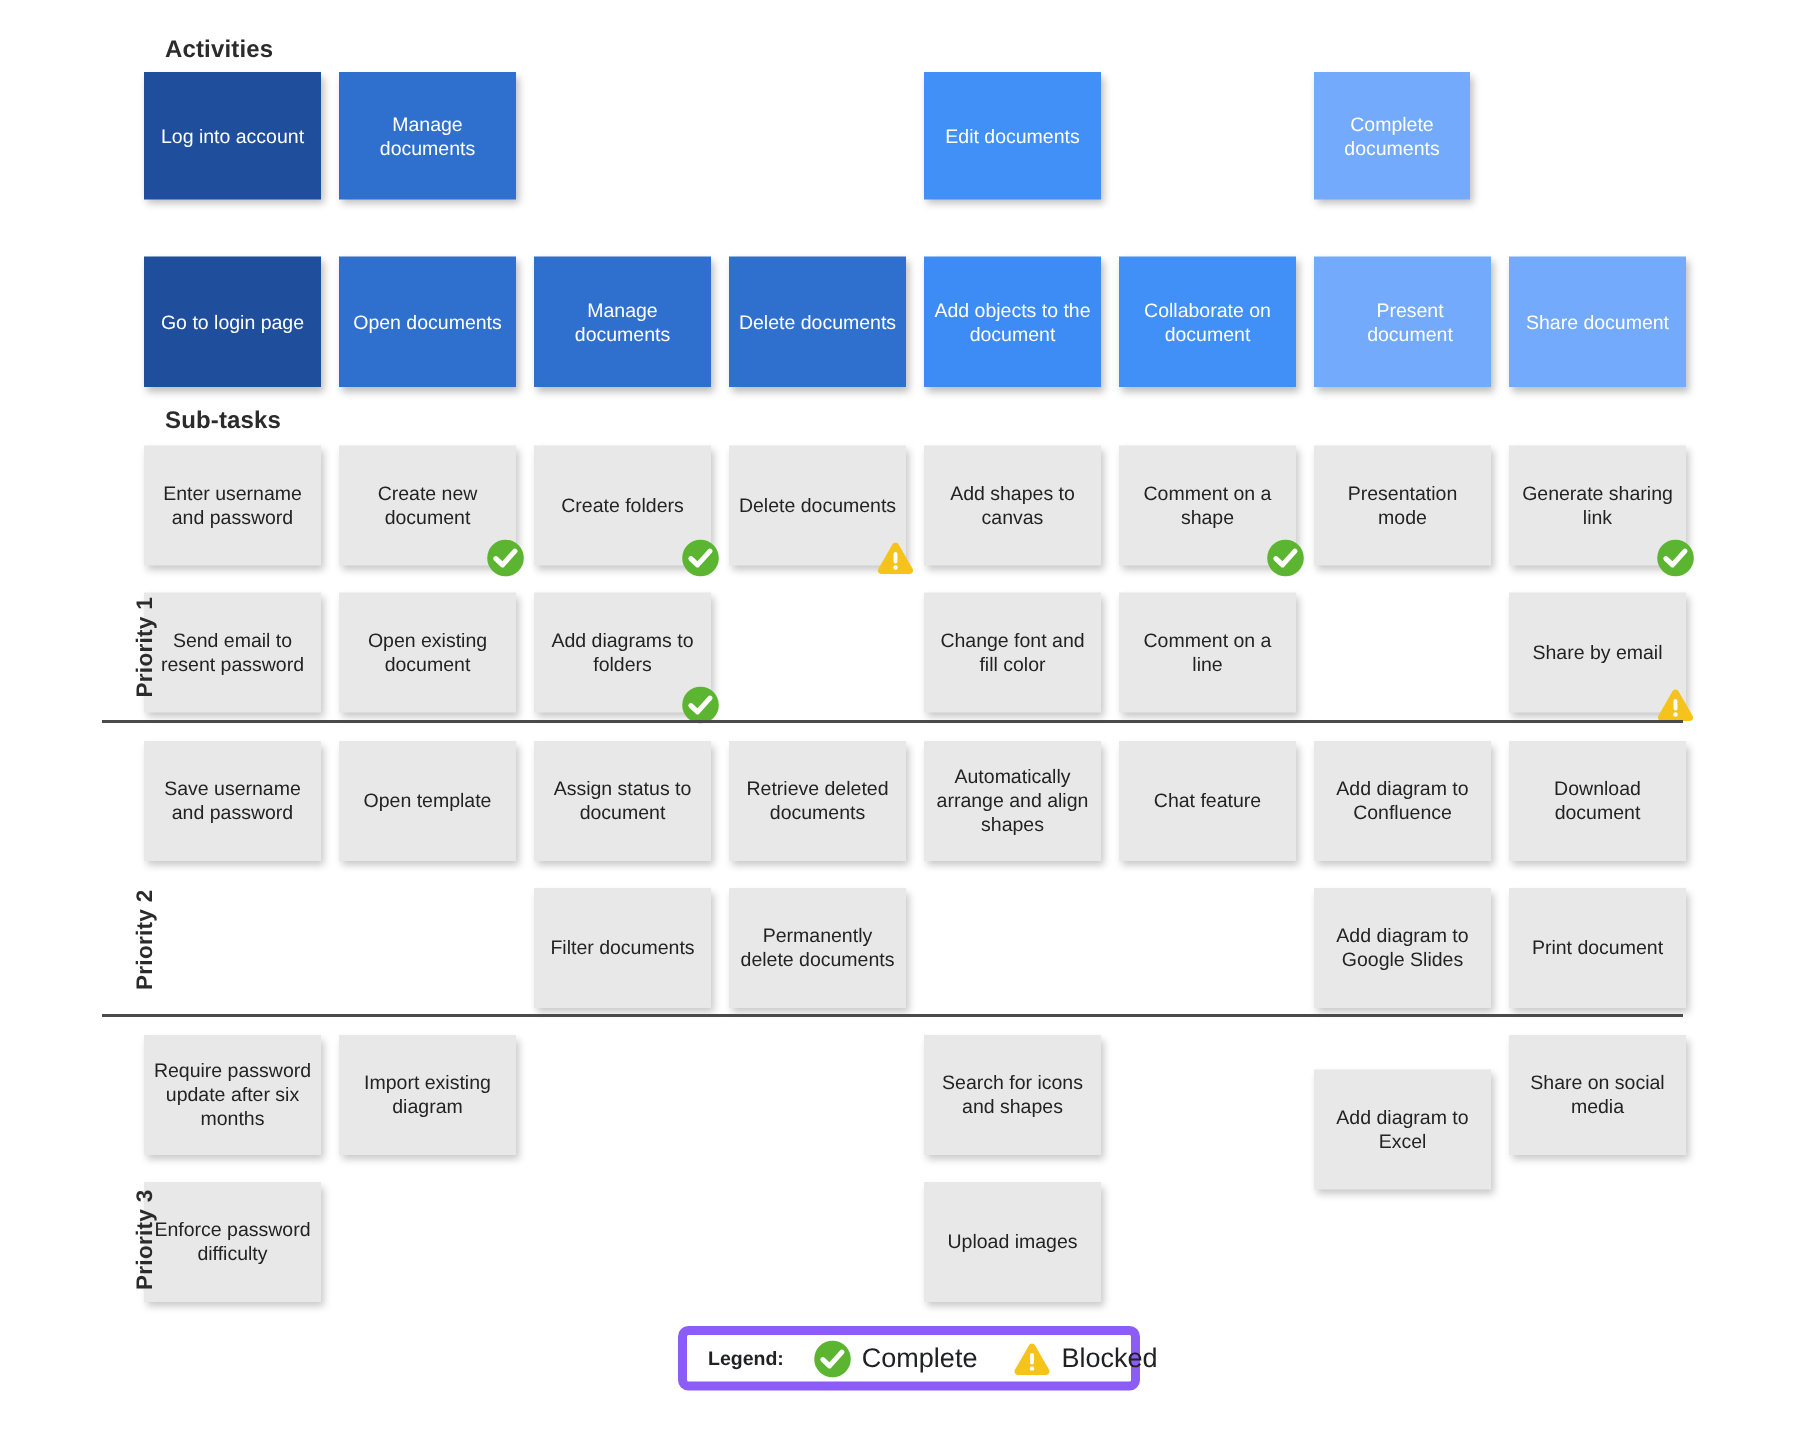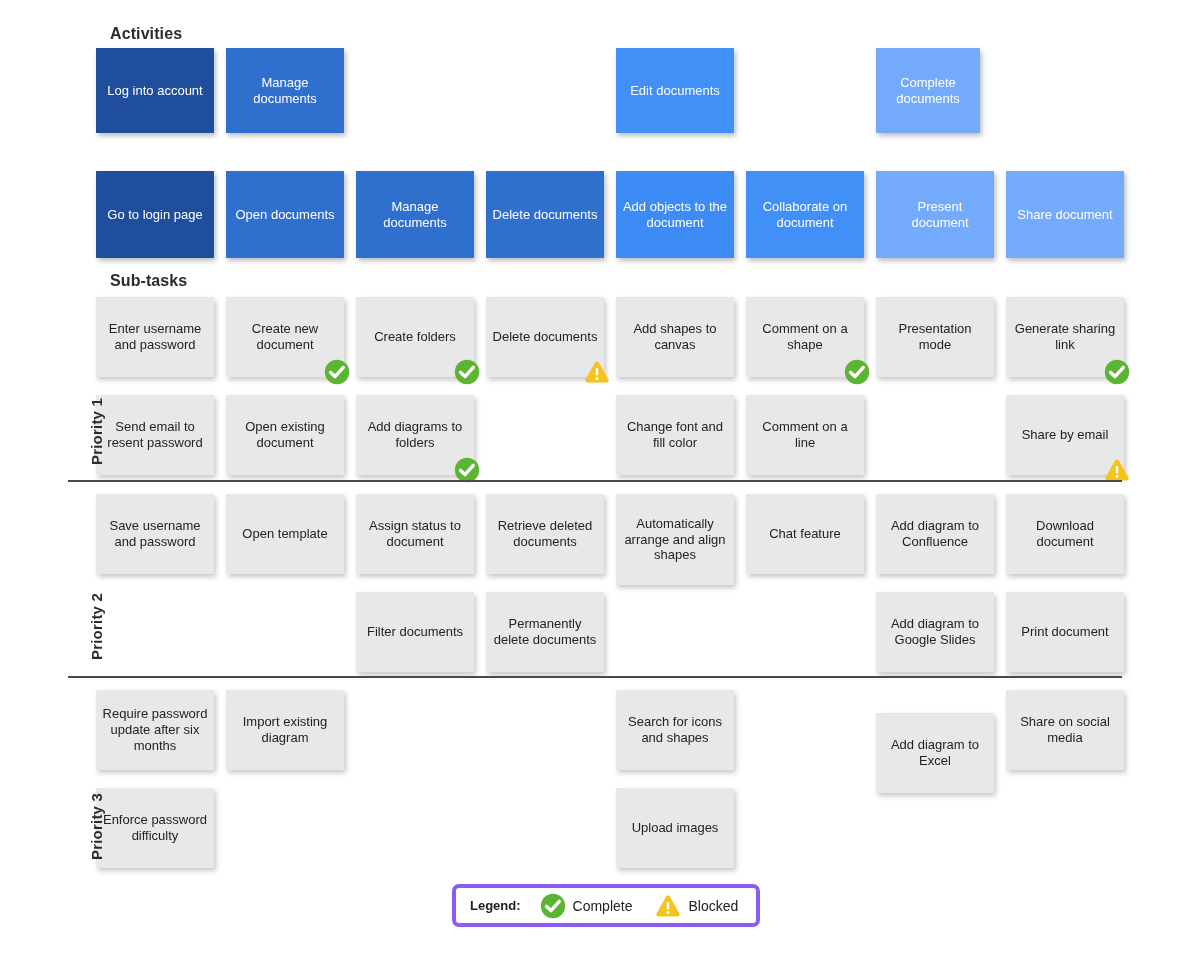--- a/index.html
+++ b/index.html
@@ -95,42 +95,42 @@
   .badge svg { display: block; width: 26px; height: 26px; }
 
   
   #legend {
     position: absolute;
     left: 452px;
     top: 884px;
     width: 308px;
     height: 43px;
     box-sizing: border-box;
-    border: 4px solid #8b5cf6;
+    border: 6px solid #8b5cf6;
     border-radius: 7px;
     background: #ffffff;
     display: flex;
     align-items: center;
     padding: 0 14px;
     gap: 9px;
   }
   #legend .legend-title {
     font-size: 13px;
     font-weight: bold;
     color: #202124;
     margin-right: 10px;
   }
   .legend-entry {
     display: flex;
     align-items: center;
     gap: 7px;
     margin-right: 14px;
   }
   .legend-entry .legend-text {
-    font-size: 14px;
+    font-size: 18px;
     color: #202124;
   }
   .legend-icon { width: 26px; height: 26px; display:block; }
   .legend-icon svg { display:block; width:26px; height:26px; }
 </style>
 </head>
 <body>
 
 <div id="board">
     <div class="section-title" id="title-activities">Activities</div>
@@ -269,21 +269,21 @@
     </div>
     <div class="card level-subtask" style="left: 356px; top: 592px; width: 118px; height: 80px;">
       <span class="card-text">Filter documents</span>
     </div>
     <div class="card level-subtask" style="left: 486px; top: 494px; width: 118px; height: 80px;">
       <span class="card-text">Retrieve deleted documents</span>
     </div>
     <div class="card level-subtask" style="left: 486px; top: 592px; width: 118px; height: 80px;">
       <span class="card-text">Permanently delete documents</span>
     </div>
-    <div class="card level-subtask" style="left: 616px; top: 494px; width: 118px; height: 91px;">
+    <div class="card level-subtask" style="left: 616px; top: 494px; width: 118px; height: 80px;">
       <span class="card-text">Automatically arrange and align shapes</span>
     </div>
     <div class="card level-subtask" style="left: 746px; top: 494px; width: 118px; height: 80px;">
       <span class="card-text">Chat feature</span>
     </div>
     <div class="card level-subtask" style="left: 876px; top: 494px; width: 118px; height: 80px;">
       <span class="card-text">Add diagram to Confluence</span>
     </div>
     <div class="card level-subtask" style="left: 876px; top: 592px; width: 118px; height: 80px;">
       <span class="card-text">Add diagram to Google Slides</span>

